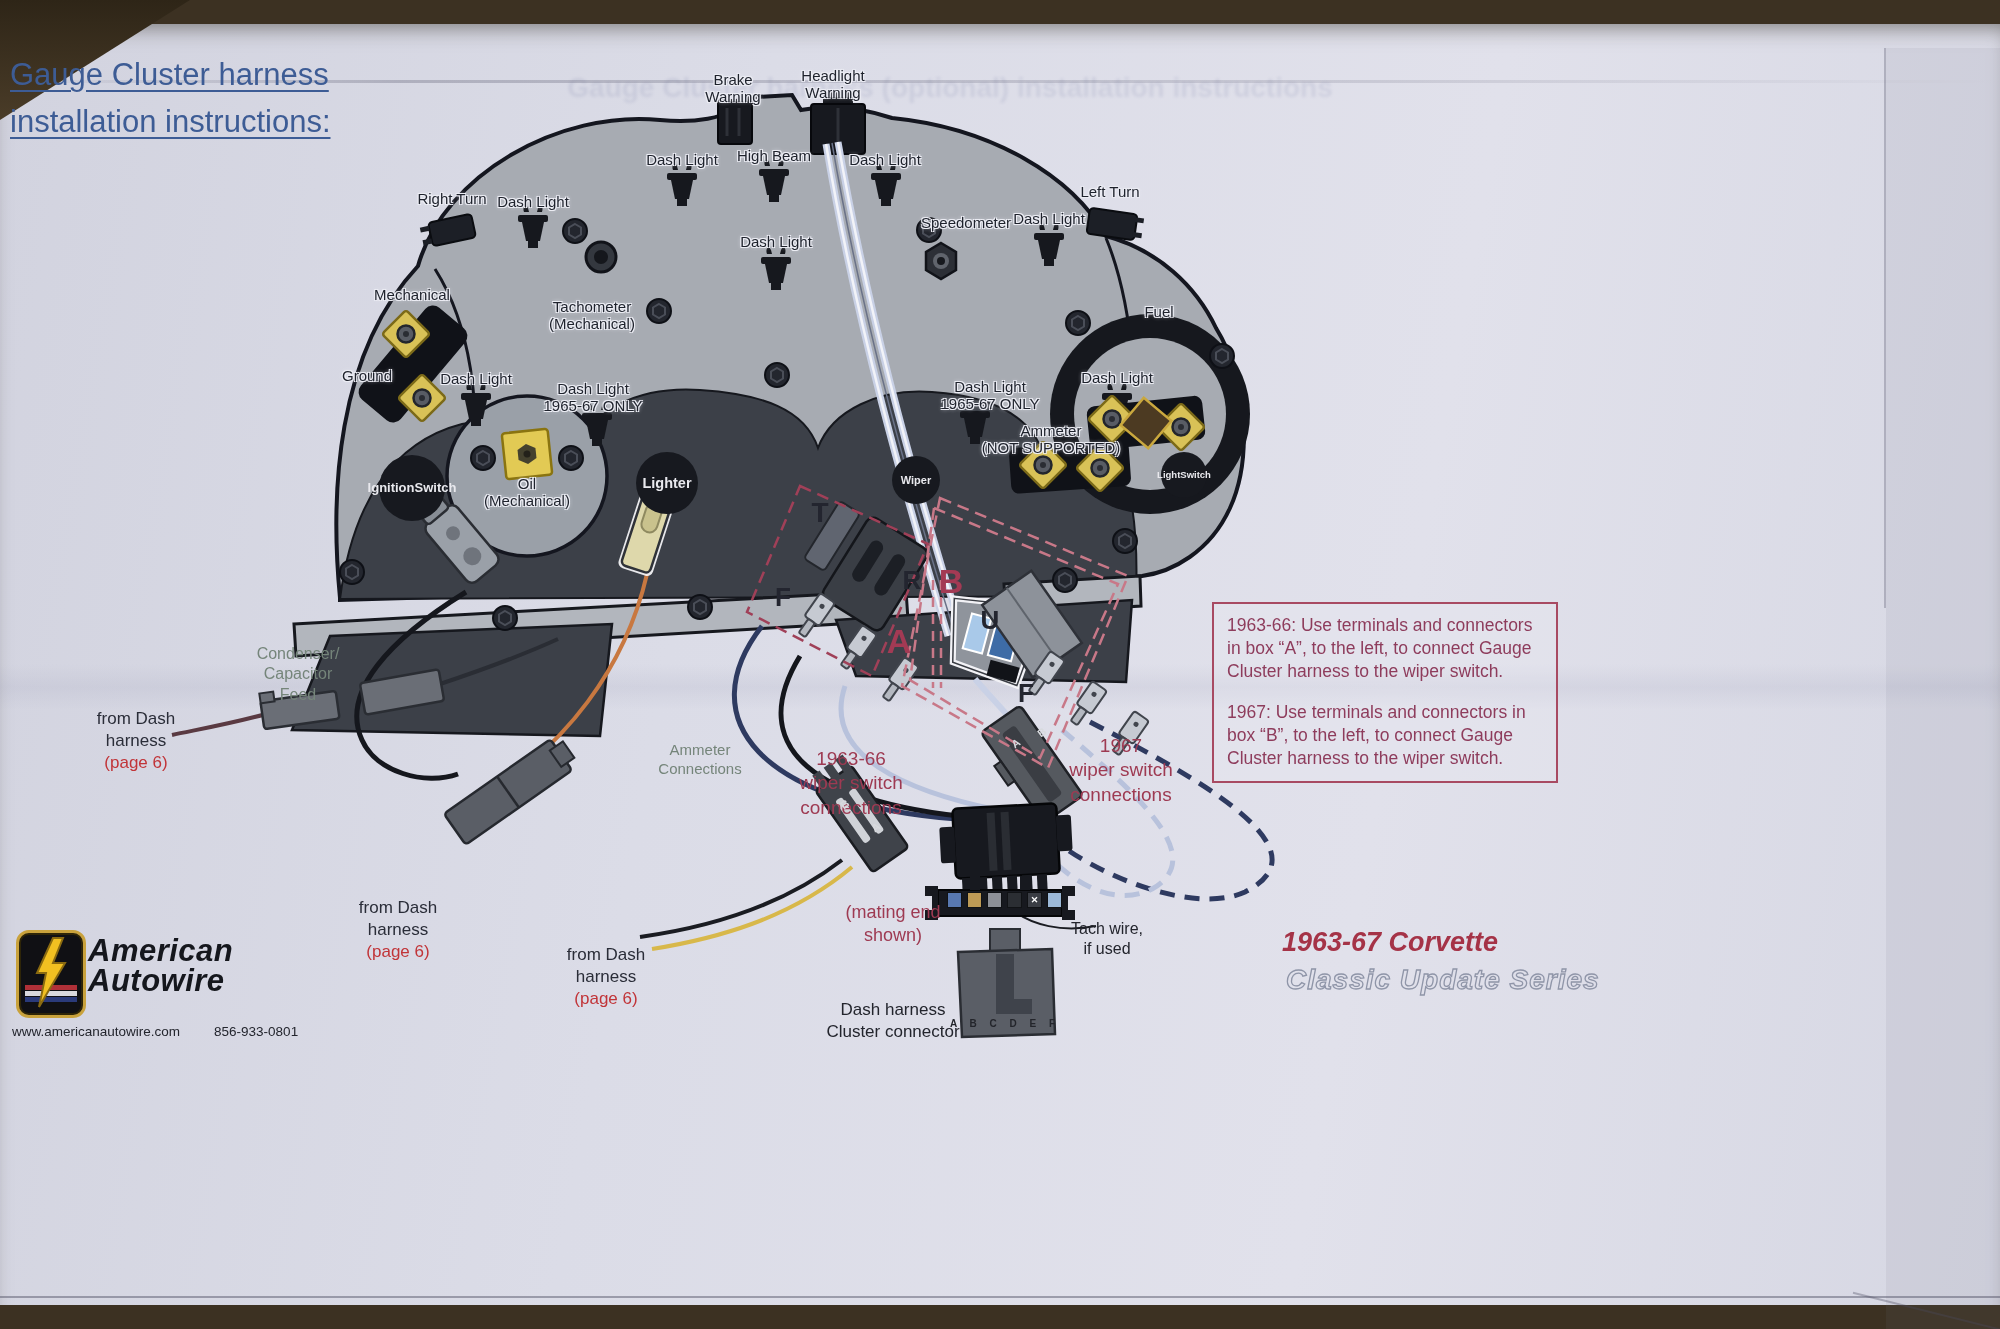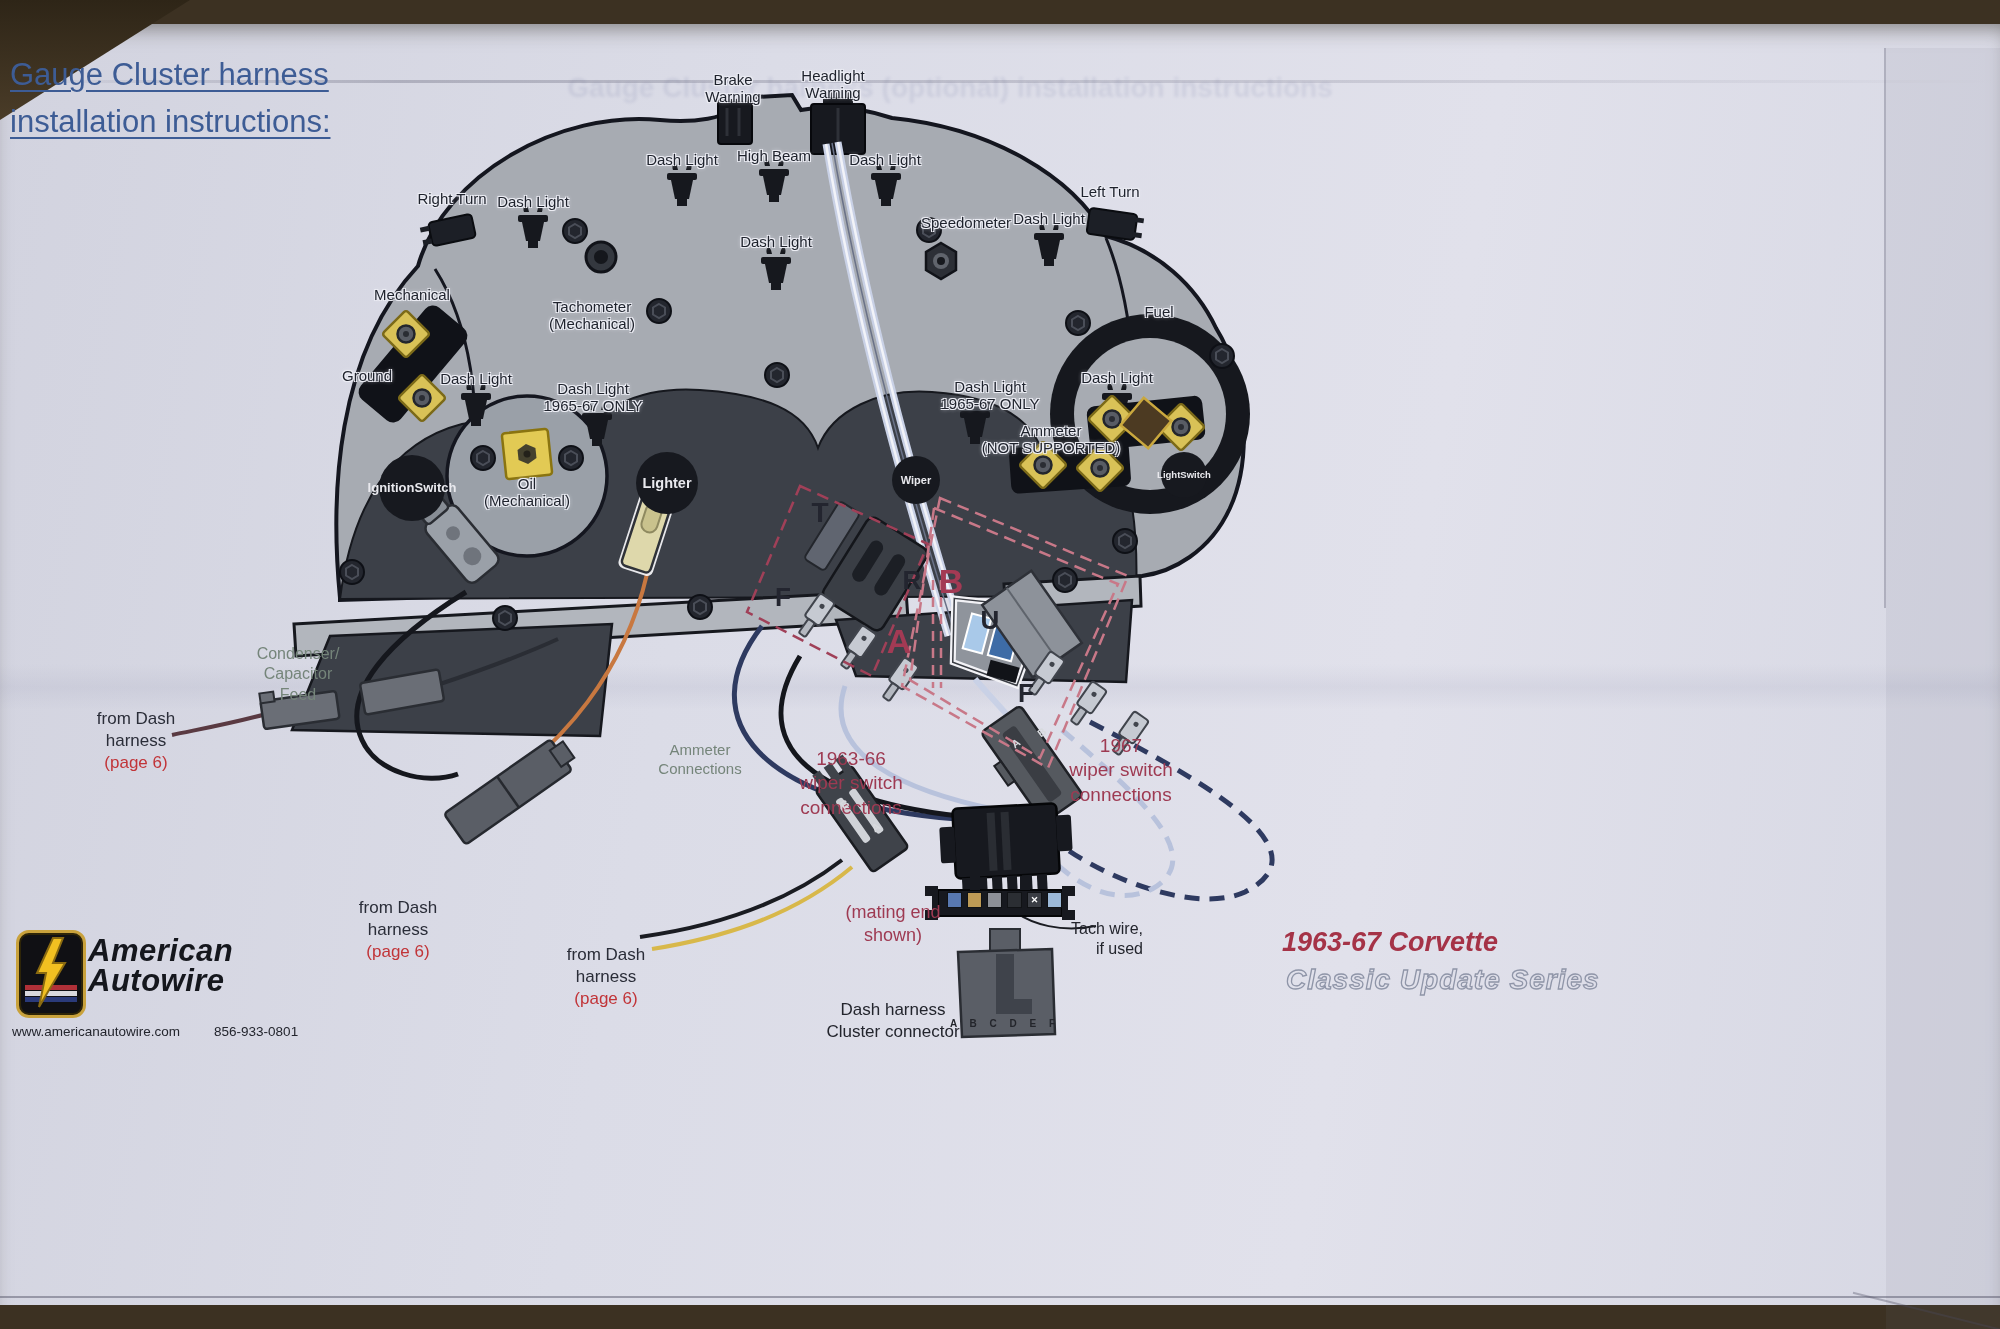--- a/index.html
+++ b/index.html
@@ -482,40 +482,44 @@
           <div style="color: rgb(158, 58, 82);">1967</div>
           <div style="color: rgb(158, 58, 82);">wiper switch</div>
           <div style="color: rgb(158, 58, 82);">connections</div>
         </div>
         <div class="ann" style="left: 893px; top: 877px; font-size: 18px;">
           <div style="color: rgb(158, 58, 82);">(mating end</div>
           <div style="color: rgb(158, 58, 82);">shown)</div>
         </div>
         <div class="ann" style="left: 1107px; top: 895px; font-size: 16px;">
           <div style="color: rgb(35, 37, 45);">Tach wire,</div>
-          <div style="color: rgb(35, 37, 45); text-align: right;">if used</div>
+          <div style="color: rgb(35, 37, 45);">if used</div>
         </div>
         <div class="ann" style="left: 893px; top: 975px; font-size: 17px;">
           <div style="color: rgb(35, 37, 45);">Dash harness</div>
           <div style="color: rgb(35, 37, 45);">Cluster connector</div>
         </div>
       </div>
 
     <div id="mating-pins">
 
     <span style="background: rgb(88, 120, 176);"></span>
         <span style="background: rgb(189, 154, 85);"></span>
         <span style="background: rgb(141, 144, 151);"></span>
         <span style="background: rgb(43, 46, 51);"></span>
         <span style="background: rgb(58, 61, 68);">✕</span>
         <span style="background: rgb(156, 185, 216);"></span>
       </div>
 
     <div id="conn-letters">A B C D E F</div>
 
+    <div id="notebox">
+      <p>1963-66: Use terminals and connectors in box “A”, to the left, to connect Gauge Cluster harness to the wiper switch.</p>
+      <p>1967: Use terminals and connectors in box “B”, to the left, to connect Gauge Cluster harness to the wiper switch.</p>
+    </div>
 
     <div id="logo-badge">
       <svg width="64" height="82" viewBox="0 0 64 82">
         <rect x="6" y="52" width="52" height="5" fill="#b03038"></rect>
         <rect x="6" y="58" width="52" height="5" fill="#d8d8dd"></rect>
         <rect x="6" y="64" width="52" height="5" fill="#2a3a7a"></rect>
         <polygon points="34,5 18,40 27,40 20,74 46,30 34,30 44,5" fill="#f2c021" stroke="#8a6a10" stroke-width="2"></polygon>
       </svg>
     </div>
     <div id="logo-text">

